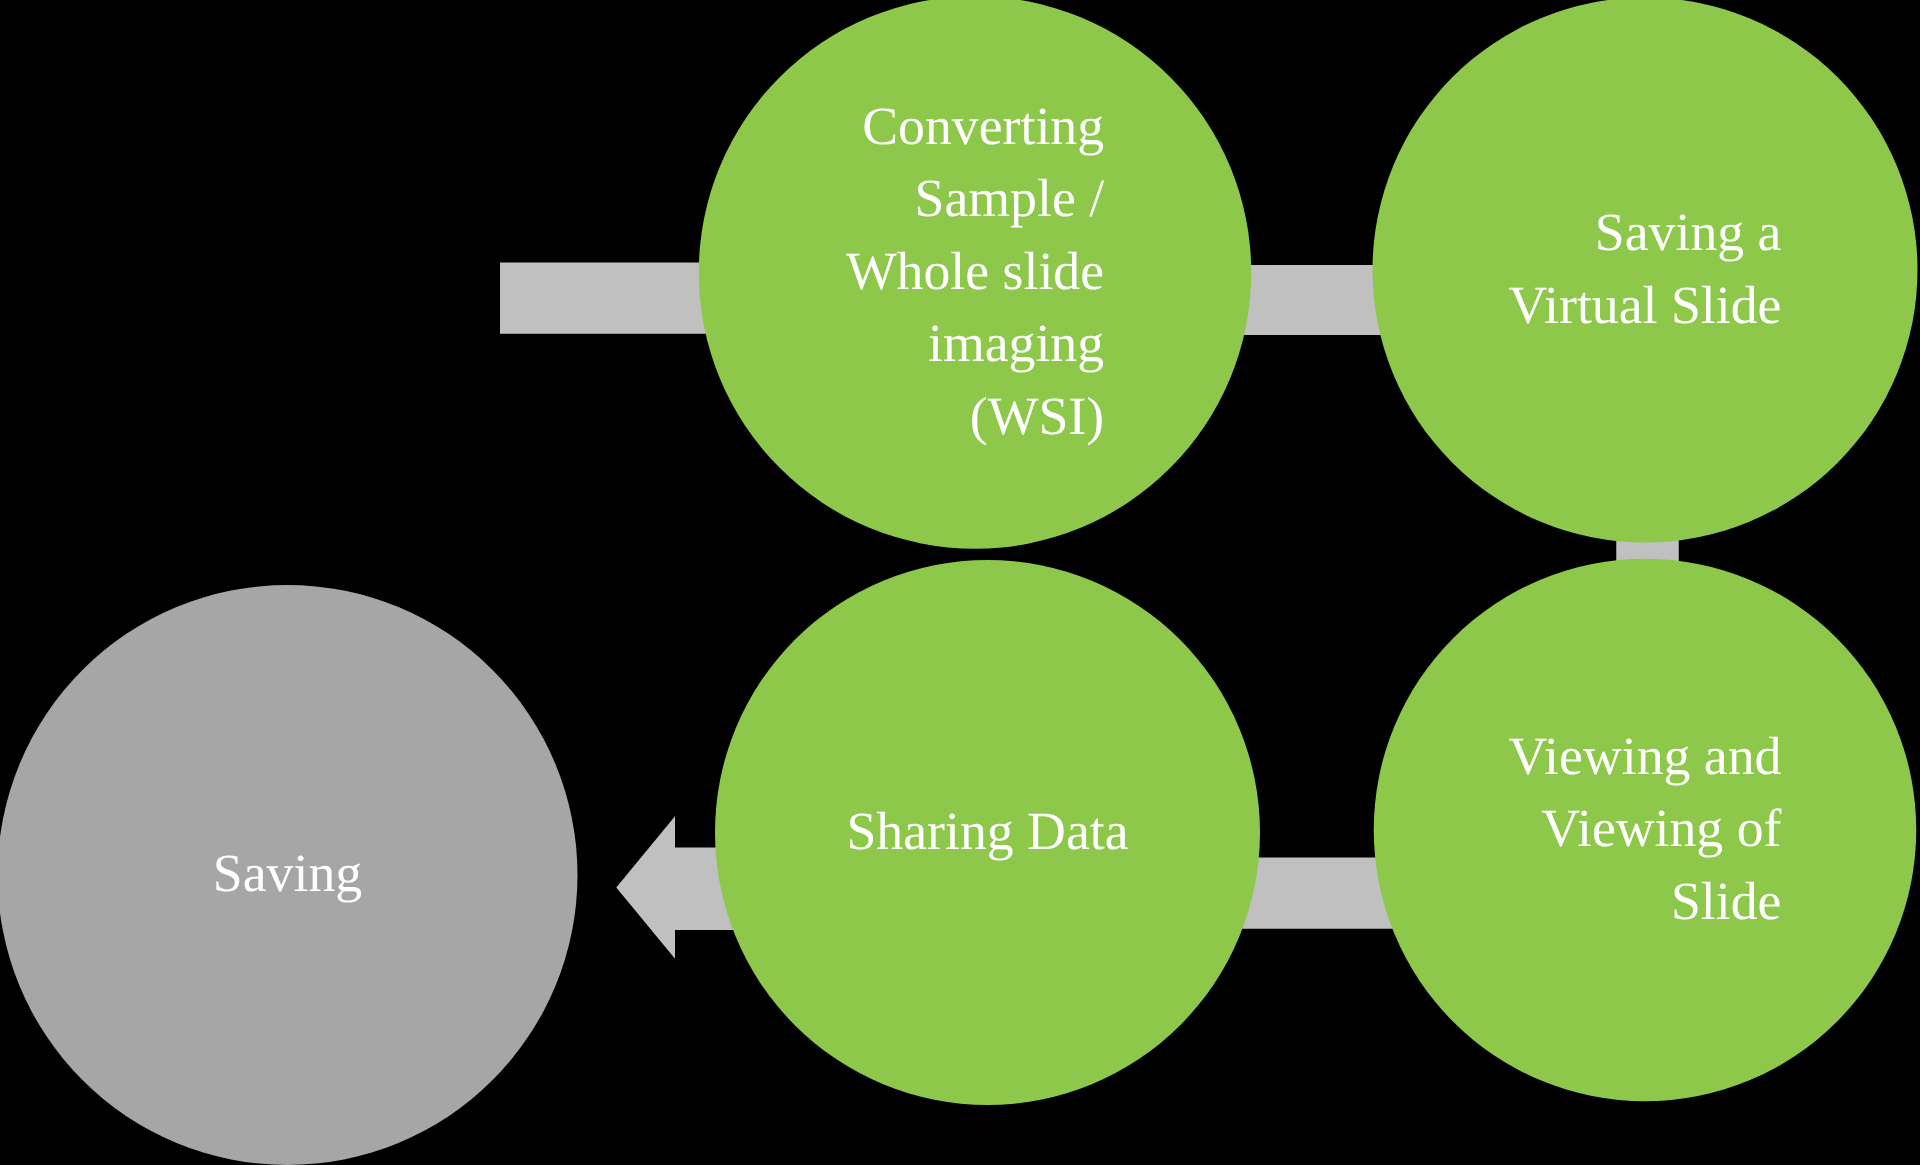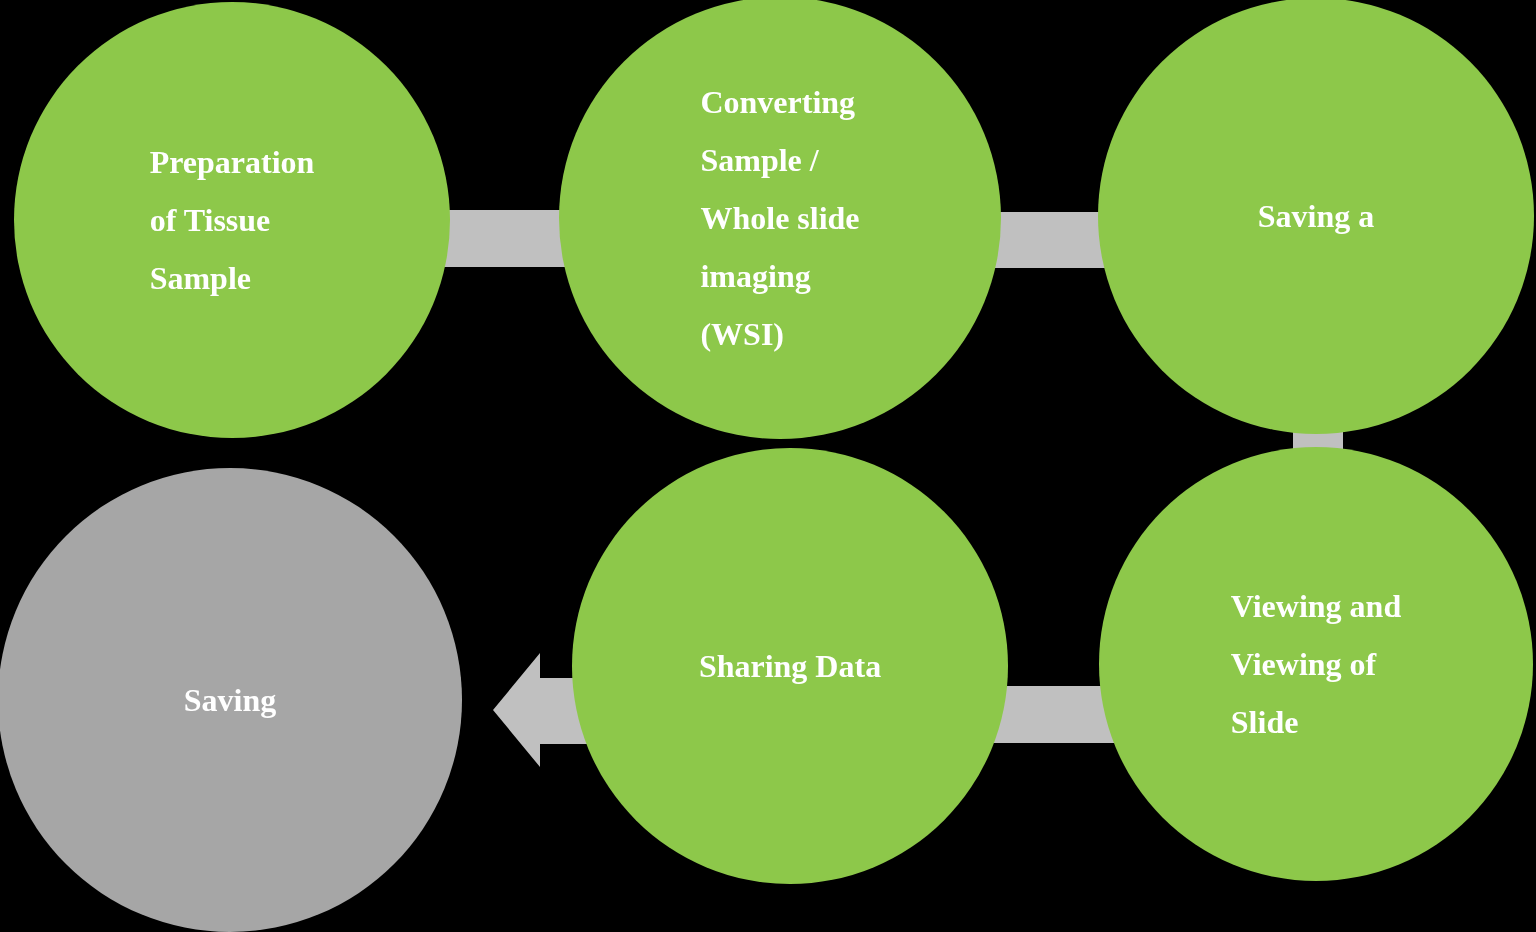--- a/index.html
+++ b/index.html
@@ -36,62 +36,56 @@
     border-radius: 50%;
     z-index: 2;
     display: flex;
     align-items: center;
     justify-content: center;
   }
   .circle.green { background: var(--node-green); }
   .circle.gray  { background: var(--node-gray); }
   .label {
     color: var(--text);
-    font-weight: bold;
-    font-size: 32px;
+    font-weight: normal;
+    font-size: 43px;
     line-height: 58px;
-    text-align: left;
+    text-align: right;
   }
   .ln { display: block; }
 </style>
 </head>
 <body>
 
 <div class="canvas">
 
   <div class="connector" style="left:400px; top:210px; width:200px; height:57px;"></div>
   <div class="connector" style="left:960px; top:212px; width:180px; height:56px;"></div>
   <div class="connector" style="left:1293px; top:400px; width:50px; height:110px;"></div>
   <div class="connector" style="left:960px; top:686px; width:180px; height:57px;"></div>
 
   <svg class="arrow-svg" viewBox="0 0 1536 932" xmlns="http://www.w3.org/2000/svg">
     <polygon points="493,710 540,653 540,678 600,678 600,744 540,744 540,767"></polygon>
   </svg>
 
-  <div class="circle green" style="left:14px; top:2px; width:436px; height:436px;">
-    <div class="label">
-      <span class="ln">Preparation</span>
-      <span class="ln">of Tissue</span>
-      <span class="ln">Sample</span>
-    </div>
-  </div>
 
   <div class="circle green" style="left:559px; top:-3px; width:442px; height:442px;">
     <div class="label">
       <span class="ln">Converting</span>
       <span class="ln">Sample /</span>
       <span class="ln">Whole slide</span>
       <span class="ln">imaging</span>
       <span class="ln">(WSI)</span>
     </div>
   </div>
 
   <div class="circle green" style="left:1098px; top:-2px; width:436px; height:436px;">
     <div class="label">
       <span class="ln">Saving a</span>
+      <span class="ln">Virtual Slide</span>
     </div>
   </div>
 
   <div class="circle green" style="left:1099px; top:447px; width:434px; height:434px;">
     <div class="label">
       <span class="ln">Viewing and</span>
       <span class="ln">Viewing of</span>
       <span class="ln">Slide</span>
     </div>
   </div>

